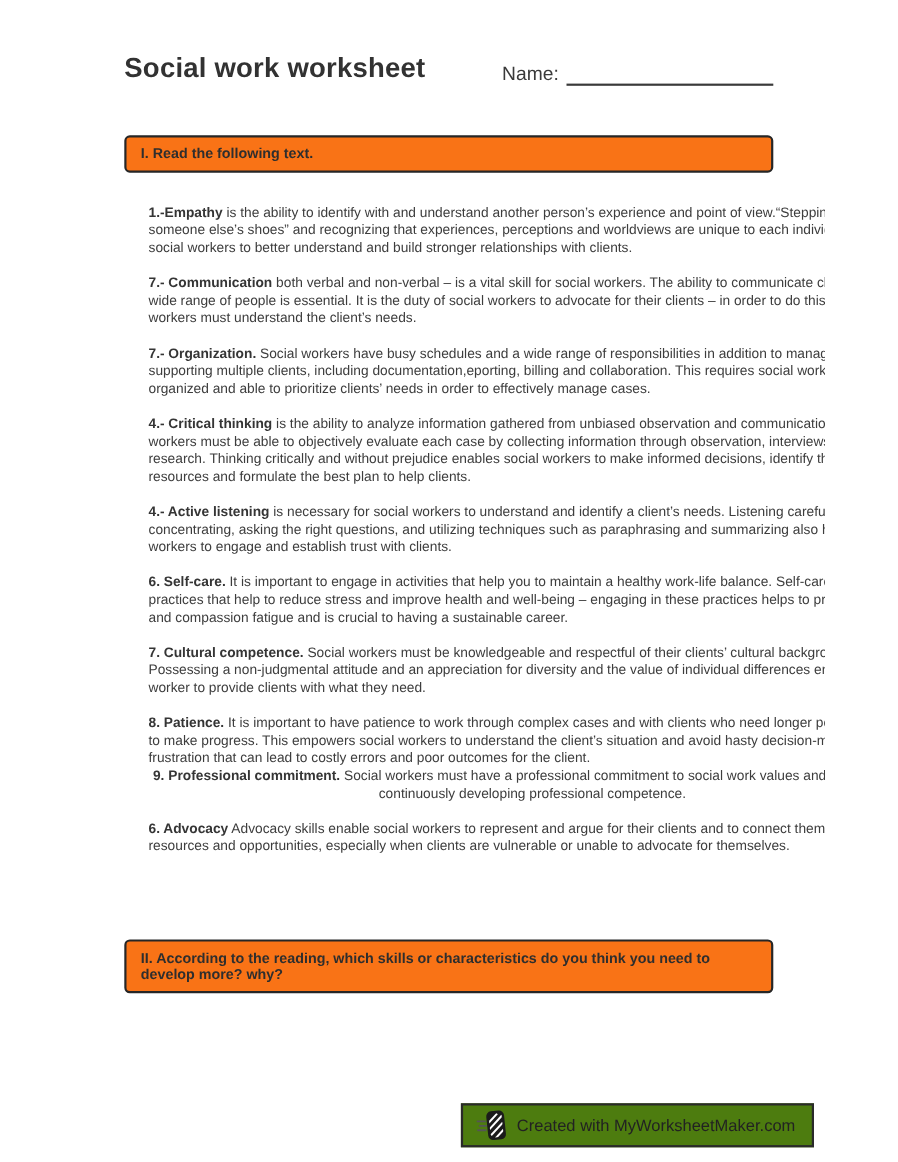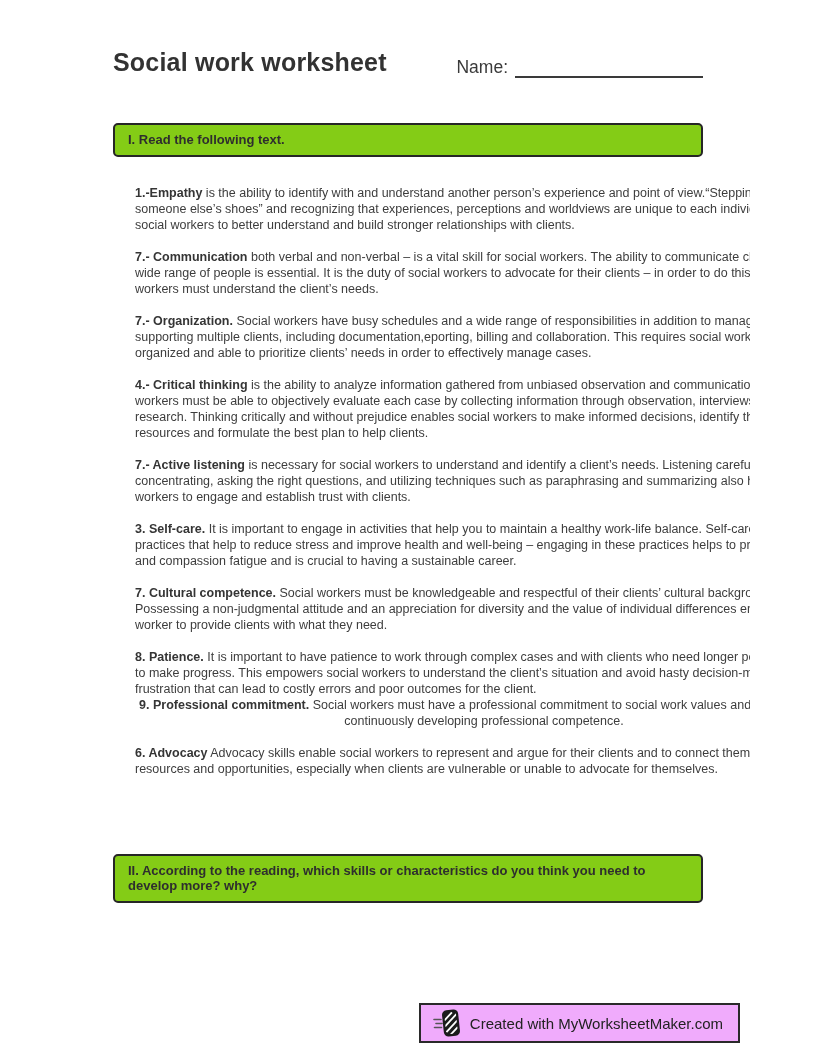--- a/index.html
+++ b/index.html
@@ -33,21 +33,21 @@
   .fill-line{
     width:188px;height:24px;
     border-bottom:2px solid #3a3a3a;
   }
   
   .section-box{
     border:2px solid var(--border);
     border-radius:5px;
     padding:7px 13px 8px;
     font-size:13px;font-weight:700;color:var(--heading);
-    background:#84cc16;
+    background:#f97316;
   }
   .section-box.first{margin-top:45px;}
   .section-box.second{margin-top:77px;}
   
   .reading{
     margin:28px 0 0 22px;
     width:698px;
     font-size:12.5px;line-height:16px;
   }
   .reading-heading{
@@ -57,21 +57,21 @@
   .reading-heading .suffix{font-weight:400;}
   .para{margin:16px 0 0;}
   .para:first-of-type{margin-top:0;}
   .para.attached{margin-top:0;text-align:center;}
   .para strong{font-weight:700;color:#353535;}
   
   .credit-box{
     position:absolute;right:10px;top:1003px;
     height:40px;
     border:2px solid #2a2a2a;
-    background:#f0abfc;
+    background:#4d7c0f;
     display:flex;align-items:center;gap:9px;
     padding:0 15px 0 12px;
   }
   .credit-text{font-size:15px;color:#222222;white-space:nowrap;}
   .logo-icon{display:block;}
 </style>
 </head>
 <body>
 
 <div class="page">
@@ -90,22 +90,22 @@
   <div class="section-box first">
     <span>I. Read the following text.</span>
   </div>
 
   <div class="reading">
     <div>
         <p class="para"><strong>1.-Empathy</strong><span> is the ability to identify with and understand another person’s  experience and point of view.“Stepping into someone else’s shoes” and recognizing that experiences, perceptions and worldviews are unique to each individual enables social workers to better understand and build stronger relationships with clients.</span></p>
         <p class="para"><strong>7.- Communication</strong><span> both verbal and non-verbal – is a vital skill for social workers. The ability to communicate clearly with a wide range of people is essential. It is the duty of social workers to advocate for their clients – in order to do this, social workers must understand the client’s needs.</span></p>
         <p class="para"><strong>7.- Organization.</strong><span> Social workers have busy schedules and a wide range of responsibilities in addition to managing and supporting multiple clients, including documentation,eporting, billing and collaboration. This requires social workers to be very organized and able to prioritize clients’ needs in order to effectively manage cases.</span></p>
         <p class="para"><strong>4.- Critical thinking</strong><span> is the ability to analyze information gathered from unbiased observation and communication. Social workers must be able to objectively evaluate each case by collecting information through observation, interviews and research. Thinking critically and without prejudice enables social workers to make informed decisions, identify the best resources and formulate the best plan to help clients.</span></p>
-        <p class="para"><strong>7.- Active listening</strong><span> is necessary for social workers to understand and identify a client’s needs. Listening carefully, concentrating, asking the right questions, and utilizing techniques such as paraphrasing and summarizing also helps social workers to engage and establish trust with clients.</span></p>
-        <p class="para"><strong>3. Self-care.</strong><span> It is important to engage in activities that help you to maintain a healthy work-life balance. Self-care refers to practices that help to reduce stress and improve health and well-being – engaging in these practices helps to prevent burnout and compassion fatigue and is crucial to having a sustainable career.</span></p>
+        <p class="para"><strong>4.- Active listening</strong><span> is necessary for social workers to understand and identify a client’s needs. Listening carefully, concentrating, asking the right questions, and utilizing techniques such as paraphrasing and summarizing also helps social workers to engage and establish trust with clients.</span></p>
+        <p class="para"><strong>6. Self-care.</strong><span> It is important to engage in activities that help you to maintain a healthy work-life balance. Self-care refers to practices that help to reduce stress and improve health and well-being – engaging in these practices helps to prevent burnout and compassion fatigue and is crucial to having a sustainable career.</span></p>
         <p class="para"><strong>7. Cultural competence.</strong><span> Social workers must be knowledgeable and respectful of their clients’ cultural backgrounds. Possessing a non-judgmental attitude and an appreciation for diversity and the value of individual differences enables social worker to provide clients with what they need.</span></p>
         <p class="para"><strong>8. Patience.</strong><span> It is important to have patience to work through complex cases and with clients who need longer periods of time to make progress. This empowers social workers to understand the client’s situation and avoid hasty decision-making and frustration that can lead to costly errors and poor outcomes for the client.</span></p>
         <p class="para attached"><strong>9. Professional commitment.</strong><span> Social workers must have a professional commitment to social work values and ethics, and to continuously developing professional competence.</span></p>
         <p class="para"><strong>6. Advocacy</strong><span> Advocacy skills enable social workers to represent and argue for their clients and to connect them with needed resources and opportunities, especially when clients are vulnerable or unable to advocate for themselves.</span></p>
       </div>
   </div>
 
   <div class="section-box second">
     <span>II. According to the reading, which skills or characteristics do you think you need to develop more? why?</span>
   </div>

